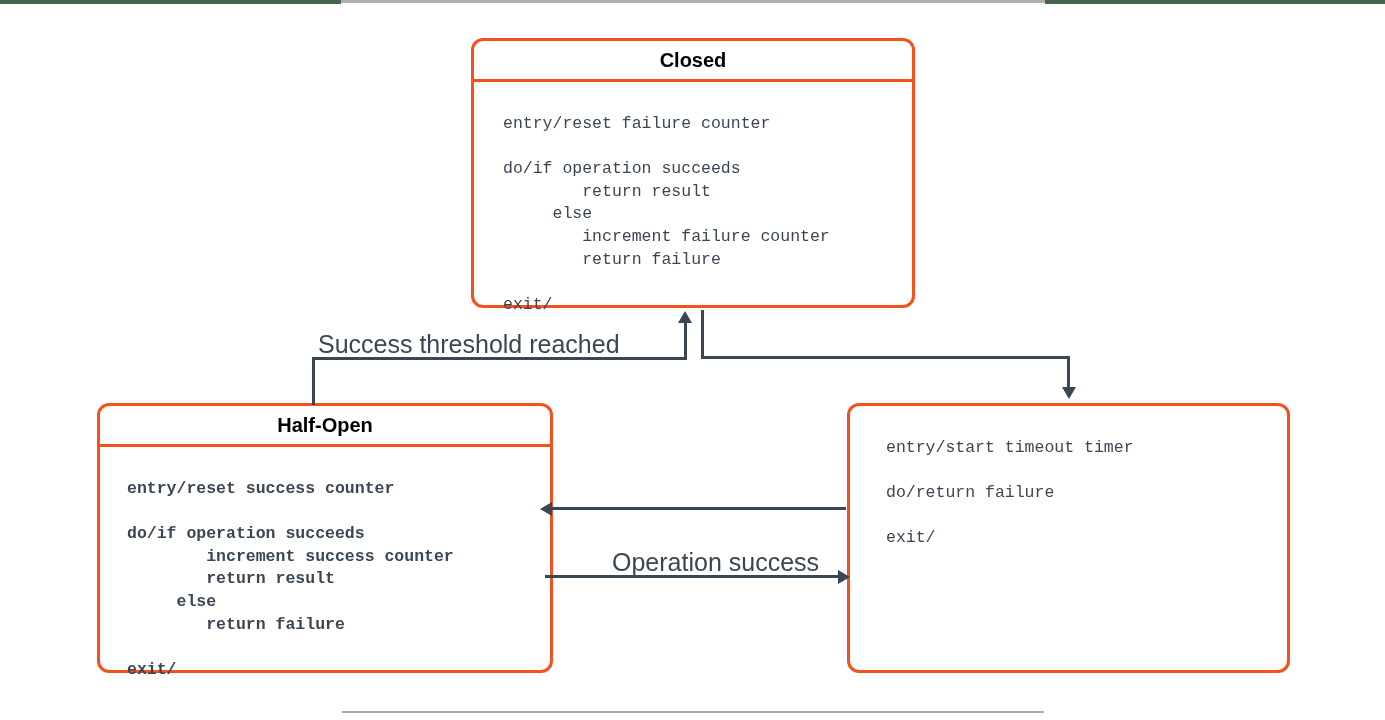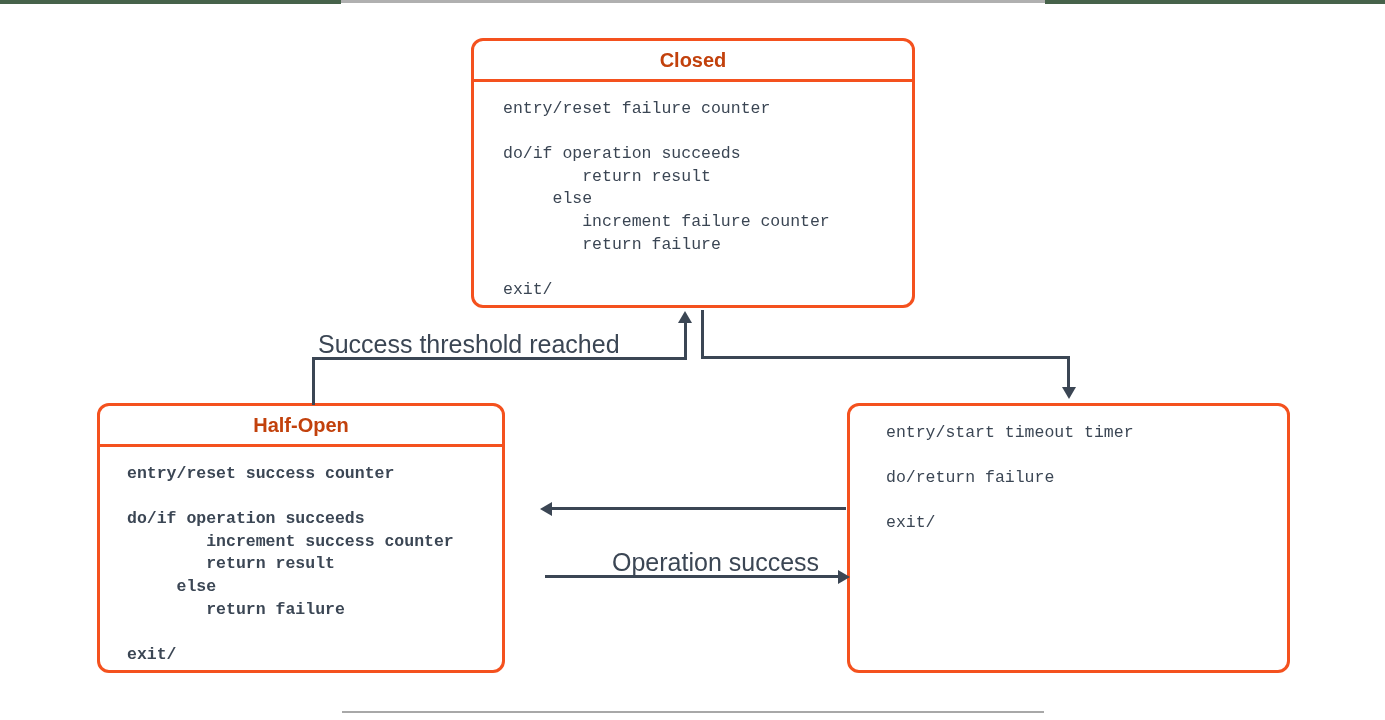--- a/index.html
+++ b/index.html
@@ -45,35 +45,35 @@
     border: 3px solid #f4511e;
     border-radius: 12px;
     background: #ffffff;
   }
   .state-title {
     height: 38px;
     line-height: 38px;
     text-align: center;
     font-size: 20px;
     font-weight: bold;
-    color: #c2410c;
+    color: #000000;
     border-bottom: 3px solid #f4511e;
     border-radius: 9px 9px 0 0;
   }
   .state-body {
-    padding: 16px 0 0 26px;
+    padding: 31px 0 0 26px;
     font-family: "Liberation Mono", "DejaVu Sans Mono", monospace;
     font-size: 16.5px;
     line-height: 22.6px;
     color: #3b4654;
     white-space: pre;
   }
 
   #box-closed   { left: 471px; top: 38px;  width: 444px; height: 270px; }
-  #box-halfopen { left: 97px;  top: 403px; width: 408px; height: 270px; }
+  #box-halfopen { left: 97px;  top: 403px; width: 456px; height: 270px; }
   #box-open     { left: 847px; top: 403px; width: 443px; height: 270px; }
 
   #box-closed .state-body { padding-left: 29px; }
   #box-halfopen .state-body { padding-left: 27px; font-weight: bold; }
   #box-open .state-body { padding-left: 36px; }
 
   
   .conn { position: absolute; background: #3b4654; }
   .conn-h { height: 2.5px; }
   .conn-v { width: 2.5px; }

